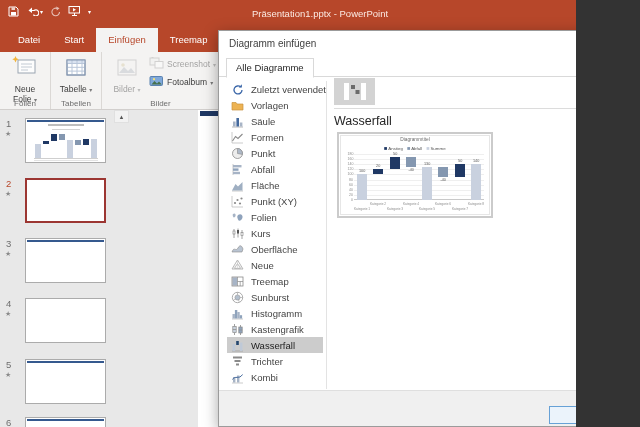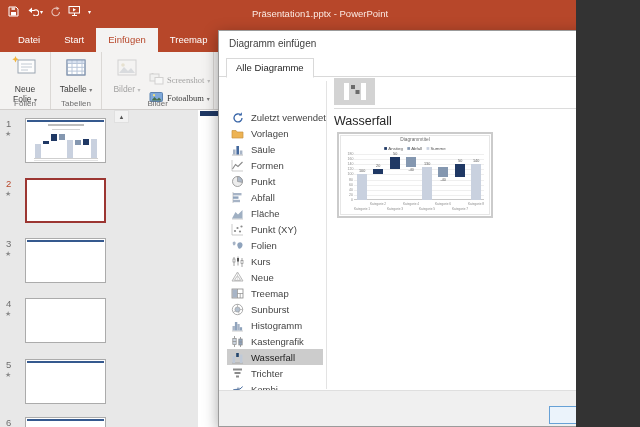--- a/index.html
+++ b/index.html
@@ -24,21 +24,21 @@
 
   
   .ribbon { position:absolute; left:0; top:52px; width:640px; height:58px; background:#F4F3F2;
             border-bottom:1px solid #D2CFCD; display:flex; }
   .rgroup { position:relative; height:100%; border-right:1px solid #DBD8D5; padding:1px 3px 12px;
             display:flex; align-items:flex-start; }
   .rglabel { position:absolute; bottom:1px; left:0; width:100%; text-align:center;
              font-size:8px; color:#6E6E6E; }
   .rbig { width:44px; display:flex; flex-direction:column; align-items:center; padding-top:2px; }
   .rbig .blabel { font-size:8.5px; line-height:9.5px; text-align:center; color:#3B3B3B; width:38px; }
-  .rsmallcol { display:flex; flex-direction:column; gap:4px; padding-top:20px;font-family:Liberation Serif, serif; }
+  .rsmallcol { display:flex; flex-direction:column; gap:4px; padding-top:4px; }
   .rsmall { display:flex; align-items:center; gap:3px; font-size:8.5px; color:#3B3B3B; white-space:nowrap; }
   .disabled { opacity:.45; }
   .caret { font-size:6px; color:#7A7A7A; }
 
   
   .slide-item { position:absolute; left:0; width:130px; }
   .snum { position:absolute; left:6px; top:0; font-size:9.5px; color:#6E6E6E; }
   .snum.sel { color:#B7472A; }
   .sstar { position:absolute; left:5px; top:12px; font-size:7px; color:#8A8A8A; }
   .sthumb { position:absolute; left:25px; top:0; width:81px; height:45px; background:#fff;
@@ -59,21 +59,21 @@
   .dlg-title { position:absolute; left:10px; top:7px; font-size:10px; color:#3F3F3F; }
   .dlg-help  { position:absolute; left:374px; top:5px; width:16px; text-align:center;
                font-size:10px; color:#5F5F5F; }
   .dlg-close { position:absolute; left:402px; top:4px; width:18px; text-align:center;
                font-size:12px; color:#5F5F5F; }
   .dlg-tab { position:absolute; left:7px; top:27px; padding:3px 9px 4px; background:#fff;
              border:1px solid #D9D9D9; border-bottom:1px solid #fff; font-size:9.5px;
              color:#262626; z-index:2; }
   .dlg-tabline { position:absolute; left:0; top:45px; width:100%; border-top:1px solid #D9D9D9; }
 
-  .ct-list { position:absolute; left:8px; top:50px; width:96px;margin-top:28px; }
+  .ct-list { position:absolute; left:8px; top:50px; width:96px; }
   .ct-item { display:flex; align-items:center; gap:7px; height:16px; padding-left:4px;
              font-size:9.5px; color:#444; white-space:nowrap; }
   .ct-item.sel { background:#CCCCCC; color:#222; }
   .ct-icon { width:13px; height:13px; flex:0 0 13px; }
   .v-divider { position:absolute; left:107px; top:50px; height:308px; border-left:1px solid #E3E3E3; }
 
   .variant-box { position:absolute; left:115px; top:47px; width:41px; height:27px; background:#D3D3D3; }
   .pane-rule { position:absolute; left:115px; top:77px; width:298px; border-top:1px solid #DCDCDC; }
   .pane-heading { position:absolute; left:115px; top:83px; font-size:12.5px; color:#262626; }
 
@@ -367,20 +367,26 @@
           <span>Folien</span>
         </div>
         <div class="ct-item">
           <span class="ct-icon"><svg width="13" height="13">
               <path d="M3 2v9M7 1.5v9M11 3v9" stroke="#8A8A8A" stroke-width=".8"></path>
               <rect x="2" y="4" width="2" height="3" fill="#fff" stroke="#8A8A8A" stroke-width=".7"></rect>
               <rect x="6" y="3" width="2" height="3.5" fill="#555"></rect>
               <rect x="10" y="5.5" width="2" height="3" fill="#fff" stroke="#8A8A8A" stroke-width=".7"></rect>
             </svg></span>
           <span>Kurs</span>
+        </div>
+        <div class="ct-item">
+          <span class="ct-icon"><svg width="13" height="13">
+              <path d="M1 9C3 3 5 9 7 5s4-2 5 1l-1 3H2z" fill="#B9C4D2" stroke="#8A8A8A" stroke-width=".6"></path>
+            </svg></span>
+          <span>Oberfläche</span>
         </div>
         <div class="ct-item">
           <span class="ct-icon"><svg width="13" height="13">
               <path d="M6.5 1 12 10H1z" fill="none" stroke="#9A9A9A" stroke-width=".7"></path>
               <path d="M6.5 4.5 9.5 9.3h-6z" fill="none" stroke="#9A9A9A" stroke-width=".6"></path>
               <path d="M6.5 1v9M1 10l5.5-4.5L12 10" stroke="#C4C4C4" stroke-width=".5" fill="none"></path>
             </svg></span>
           <span>Neue</span>
         </div>
         <div class="ct-item">

